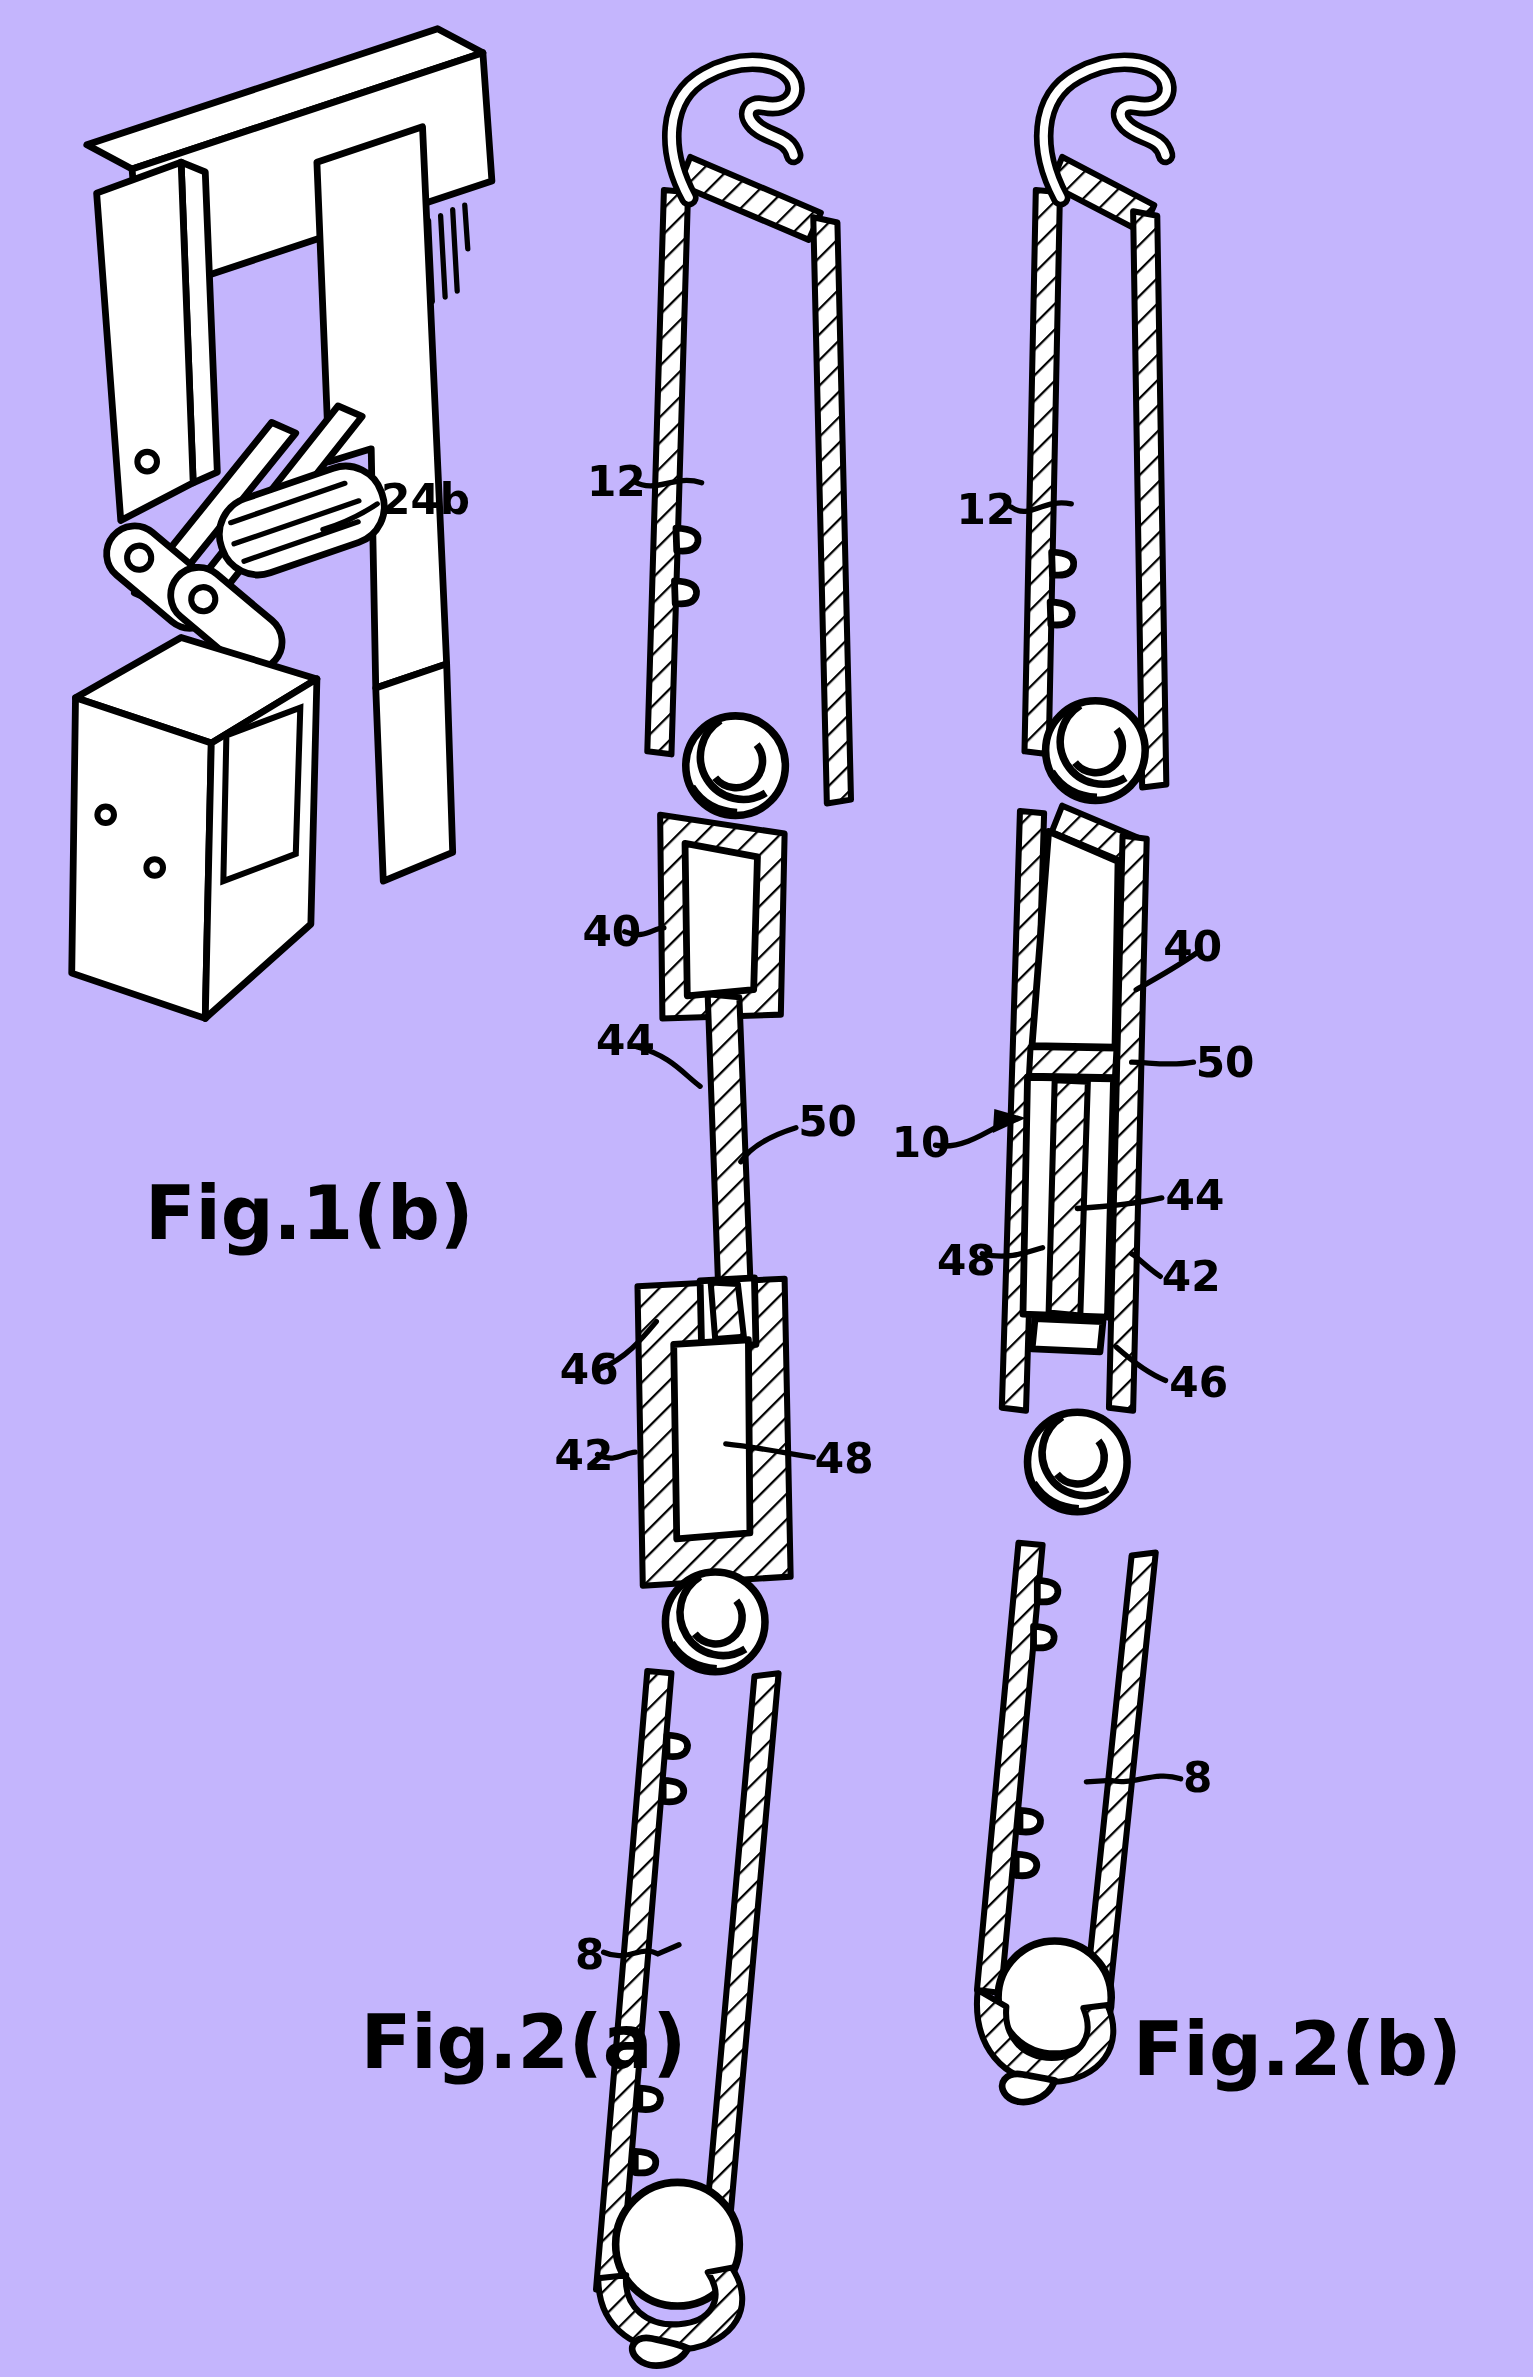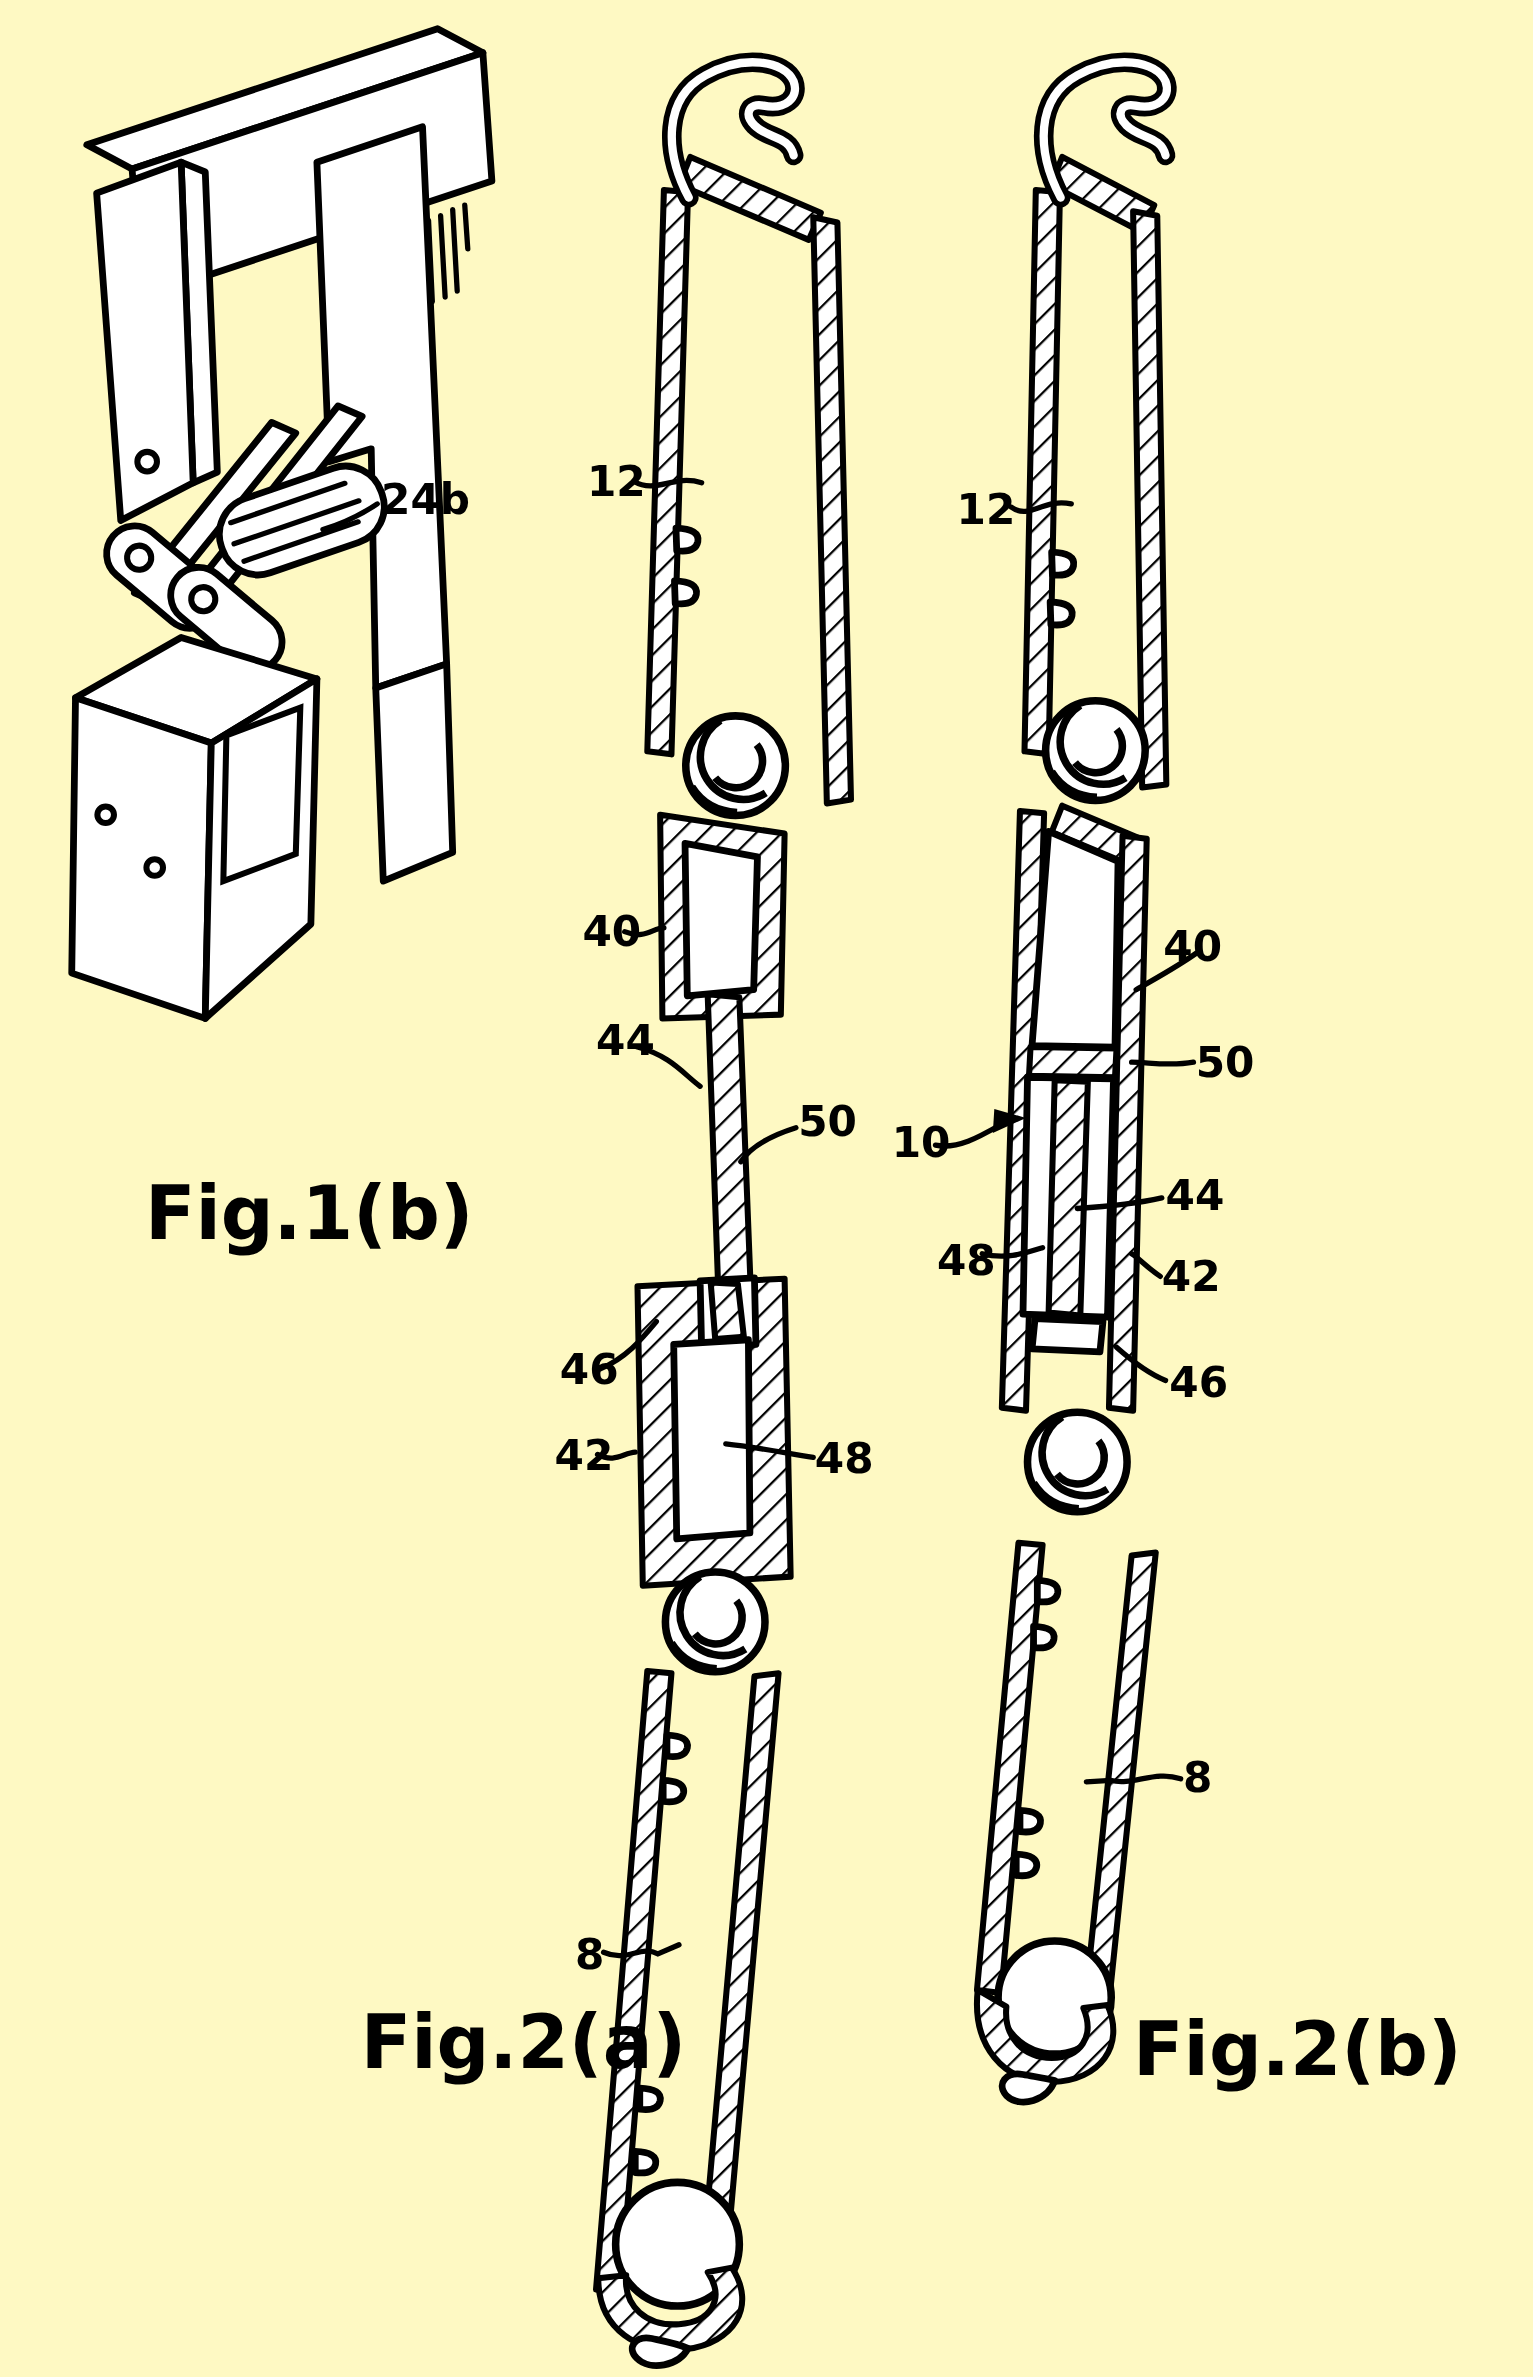--- a/index.html
+++ b/index.html
@@ -1,16 +1,16 @@
 <!DOCTYPE html>
 <html style="font-size:12px"><head>
 <meta charset="utf-8">
 <style>
   html,body{margin:0;padding:0;background:#888;}
-  .sheet{position:relative;width:1533px;height:2377px;background:#fef9c3;margin:0 auto;overflow:hidden;}
+  .sheet{position:relative;width:1533px;height:2377px;background:#c4b5fd;margin:0 auto;overflow:hidden;}
   svg{position:absolute;left:0;top:0;}
   text{font-family:"DejaVu Sans","Liberation Sans",sans-serif;fill:#000;}
   .ref{font-size:56px;font-weight:700;}
   .cap{font-size:98px;font-weight:700;}
   .outline{fill:#fff;stroke:#000;stroke-width:9;stroke-linejoin:round;}
   .hatched{fill:url(#hatch);stroke:#000;stroke-width:8;stroke-linejoin:round;}
   .leader{fill:none;stroke:#000;stroke-width:7;stroke-linecap:round;}
   .tube{fill:none;stroke:#000;stroke-width:26;stroke-linecap:round;}
   .tubein{fill:none;stroke:#fff;stroke-width:11;stroke-linecap:round;}
   .thin{fill:none;stroke:#000;stroke-width:7;stroke-linecap:round;}

